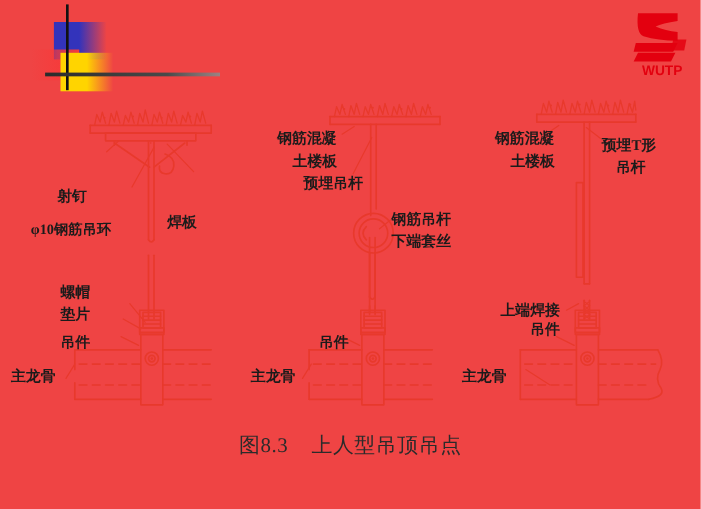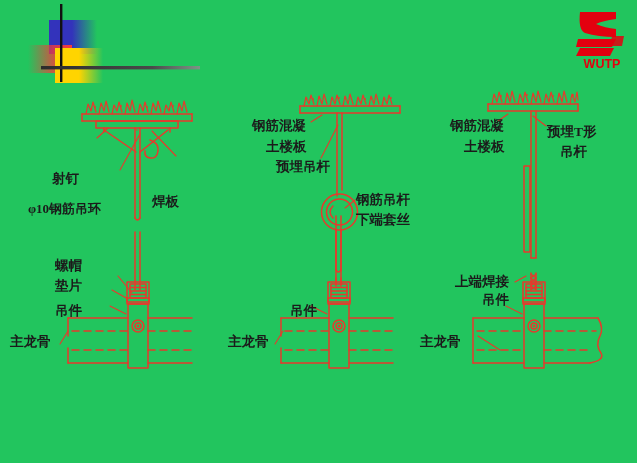--- a/index.html
+++ b/index.html
@@ -3,21 +3,21 @@
 <meta charset="utf-8">
 <style>
   html,body{margin:0;padding:0;}
   body{
     width:637px;height:463px;
     background:#ffffff;
     font-family:"Liberation Serif","DejaVu Serif",serif;
     overflow:hidden;
     position:relative;
   }
-  #slide{position:absolute;left:0;top:0;width:637px;height:463px;background:#22c55e;}
+  #slide{position:absolute;left:0;top:0;width:637px;height:463px;background:#ef4444;}
 
   
   .deco{position:absolute;left:0;top:0;width:200px;height:95px;}
   .deco svg{display:block;}
 
   
   .logo{position:absolute;left:572px;top:6px;width:60px;height:66px;}
   .logo svg{display:block;}
 
   
@@ -397,14 +397,15 @@
         <text class="lbl" x="464" y="73">土楼板</text>
         <text class="lbl" x="547" y="58">预埋T形</text>
         <text class="lbl" x="560" y="78">吊杆</text>
         <text class="lbl" x="455" y="208">上端焊接</text>
         <text class="lbl" x="482" y="226">吊件</text>
         <text class="lbl" x="420" y="268">主龙骨</text>
       </g>
     </svg>
   </div>
 
+  <div class="caption">图8.3    上人型吊顶吊点</div>
 
 </div>
 
 </body></html>

